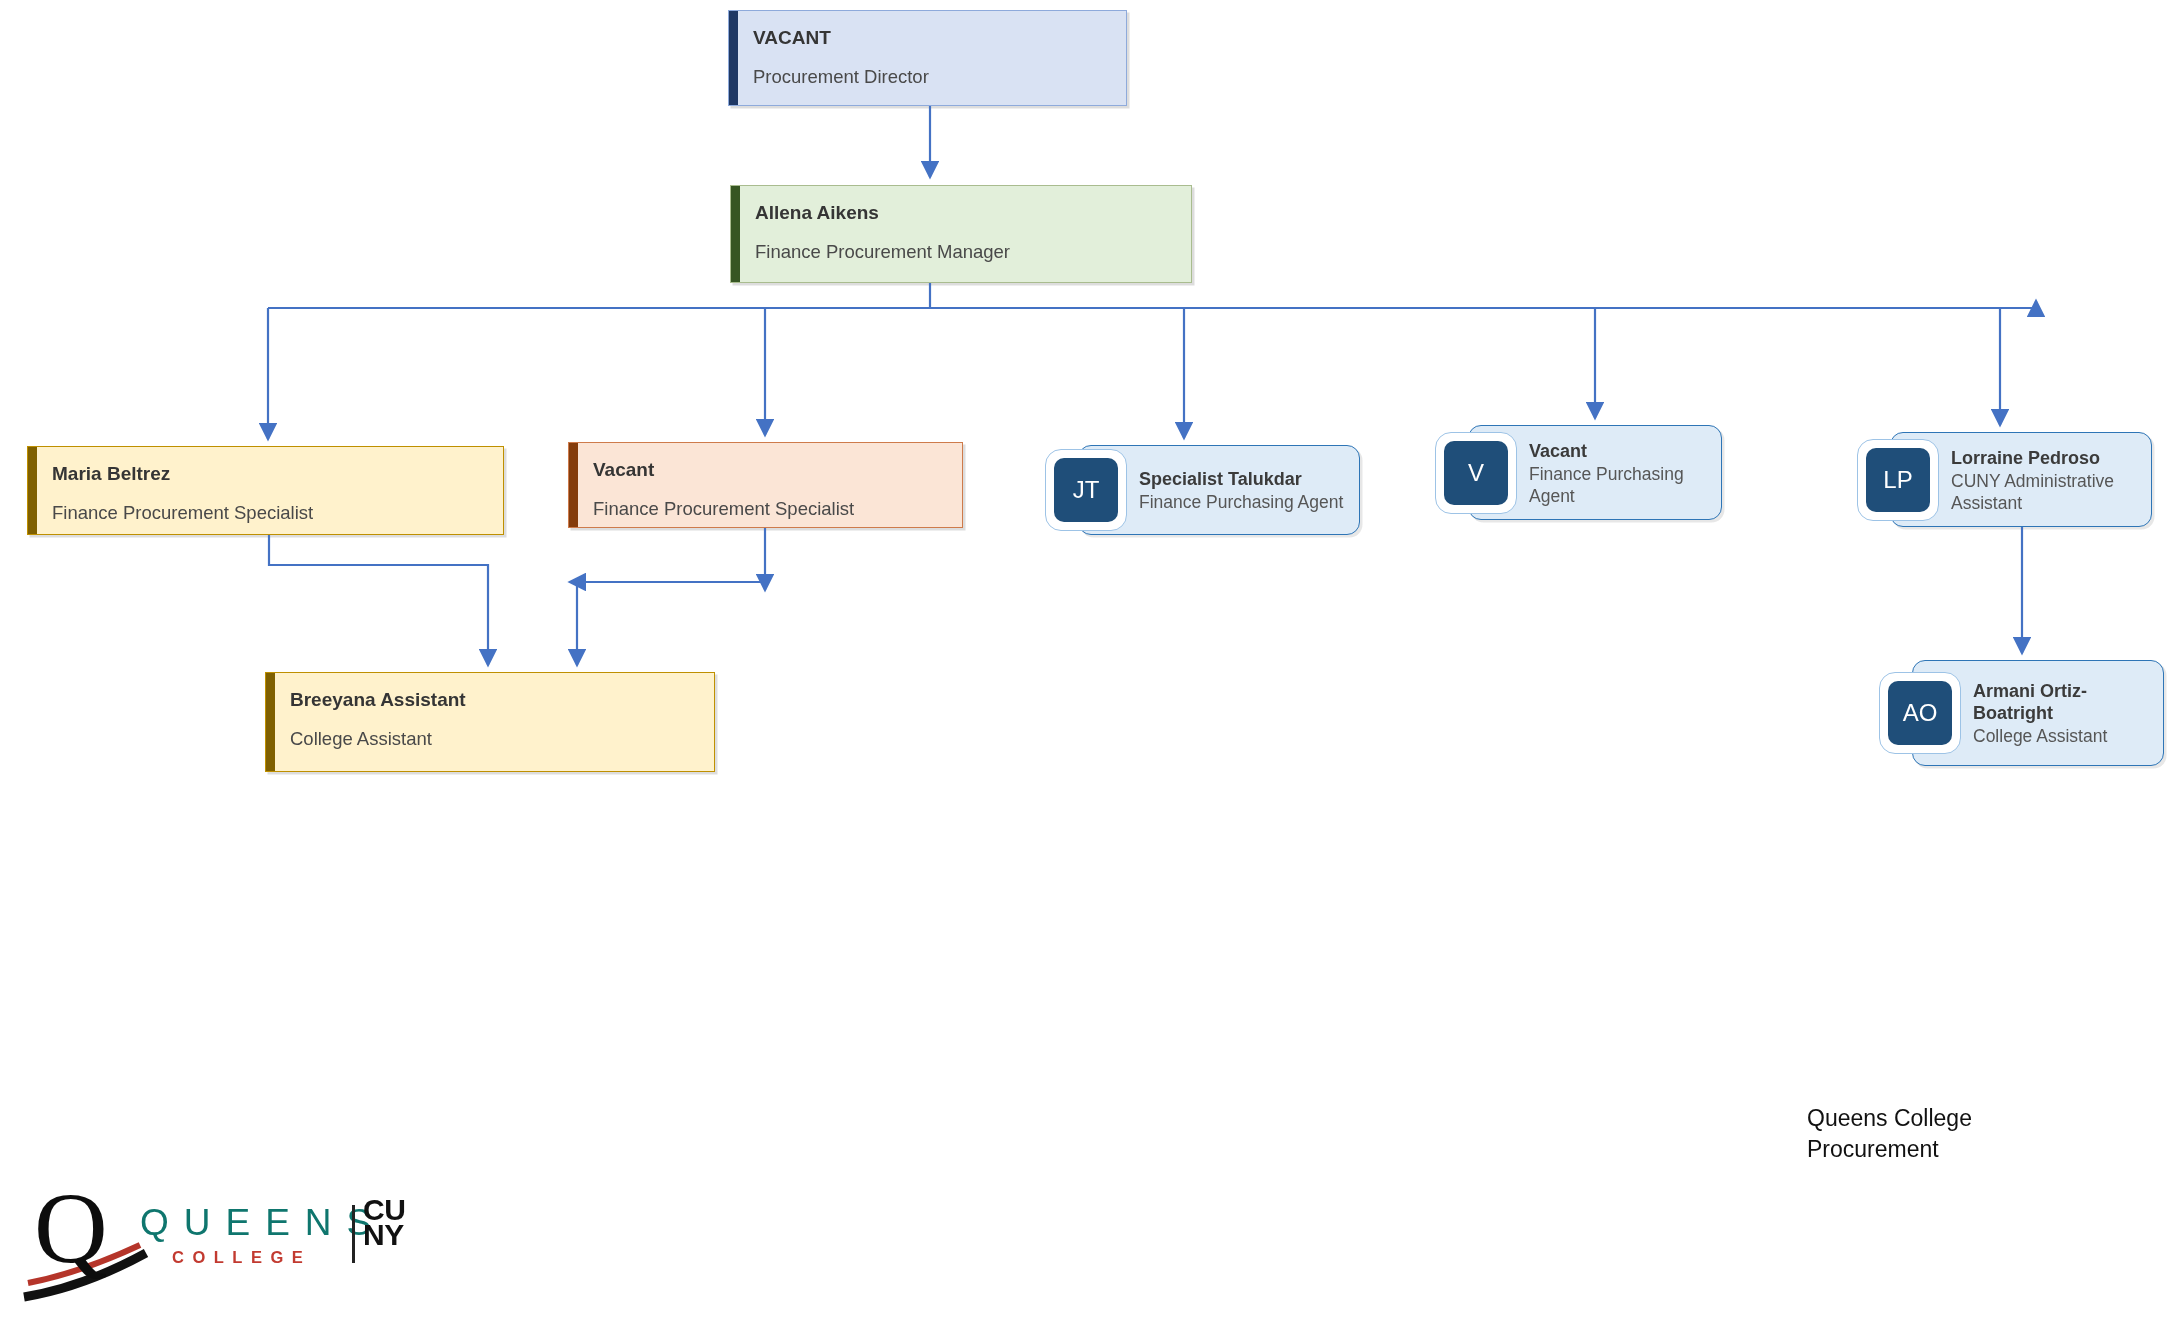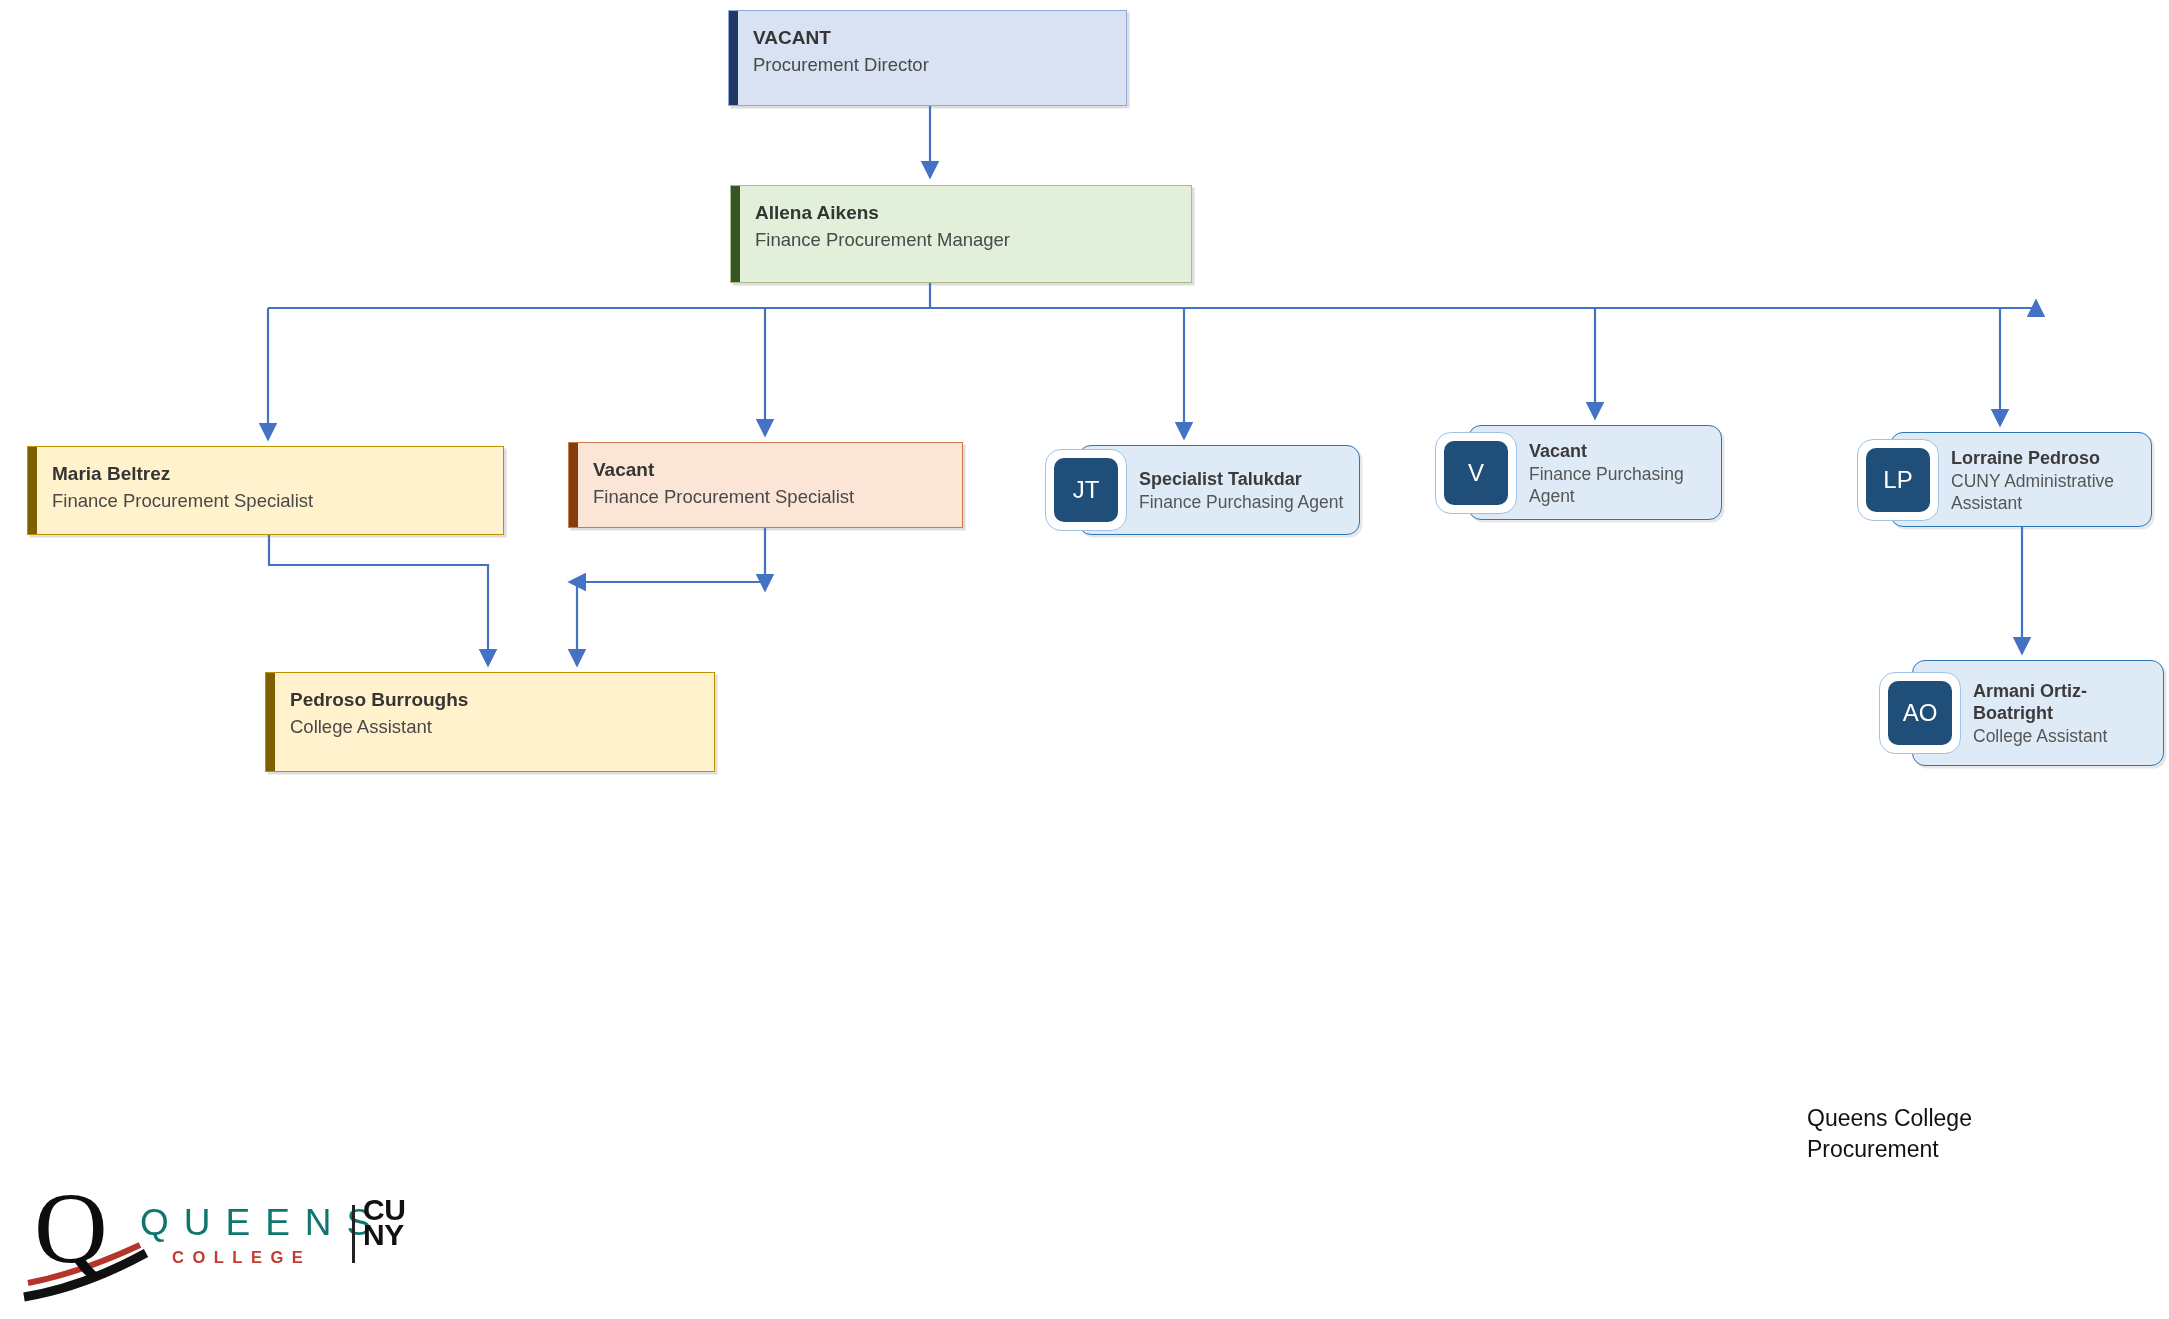--- a/index.html
+++ b/index.html
@@ -5,21 +5,21 @@
   html,body{margin:0;padding:0;background:#ffffff;}
   body{font-family:"Liberation Sans",sans-serif;}
   #stage{position:relative;width:2169px;height:1319px;background:#ffffff;overflow:hidden;}
 
   
   .node{position:absolute;box-sizing:border-box;background:var(--fill);
         border:1.5px solid var(--bd);box-shadow:2.5px 2.5px 0 rgba(120,120,120,0.25);
         padding:15px 16px 10px 24px;z-index:1;}
   .node::before{content:"";position:absolute;left:0;top:0;bottom:0;width:9px;background:var(--bar);}
   .nname{font-weight:bold;font-size:19px;color:#353535;line-height:24px;}
-  .nrole{font-size:18.5px;color:#494949;line-height:24px;margin-top:3px;}
+  .nrole{font-size:18.5px;color:#494949;line-height:24px;margin-top:15px;}
 
   
   .card{position:absolute;box-sizing:border-box;background:#DEEBF7;
         border:1.5px solid #2E75B6;border-radius:13px;
         box-shadow:2.5px 2.5px 0 rgba(120,120,120,0.18);z-index:1;}
   .avatar-ring{position:absolute;left:-34px;top:50%;transform:translateY(-50%);
         width:80px;height:80px;background:#ffffff;border:1.5px solid #9DC3E6;
         border-radius:16px;display:flex;align-items:center;justify-content:center;}
   .avatar-box{width:64px;height:64px;background:#1F4E79;border-radius:10px;color:#ffffff;
         display:flex;align-items:center;justify-content:center;font-size:24px;}
@@ -98,21 +98,21 @@
     <div class="nname">Maria Beltrez</div>
     <div class="nrole">Finance Procurement Specialist</div>
   </div>
 
   <div class="node" style="left:568px;top:442px;width:395px;height:86px;--fill:#FBE5D6;--bar:#843C0C;--bd:#CE7B4B;">
     <div class="nname">Vacant</div>
     <div class="nrole">Finance Procurement Specialist</div>
   </div>
 
   <div class="node" style="left:265px;top:672px;width:450px;height:100px;--fill:#FFF2CC;--bar:#7F6000;--bd:#BF9000;">
-    <div class="nname">Pedroso Burroughs</div>
+    <div class="nname">Breeyana Assistant</div>
     <div class="nrole">College Assistant</div>
   </div>
 
   <div class="card" style="left:1078px;top:445px;width:282px;height:90px;">
     <div class="avatar-ring">
       <div class="avatar-box">JT</div>
     </div>
     <div class="ctext">
       <div class="cname">Specialist Talukdar</div>
       <div class="crole">Finance Purchasing Agent</div>

